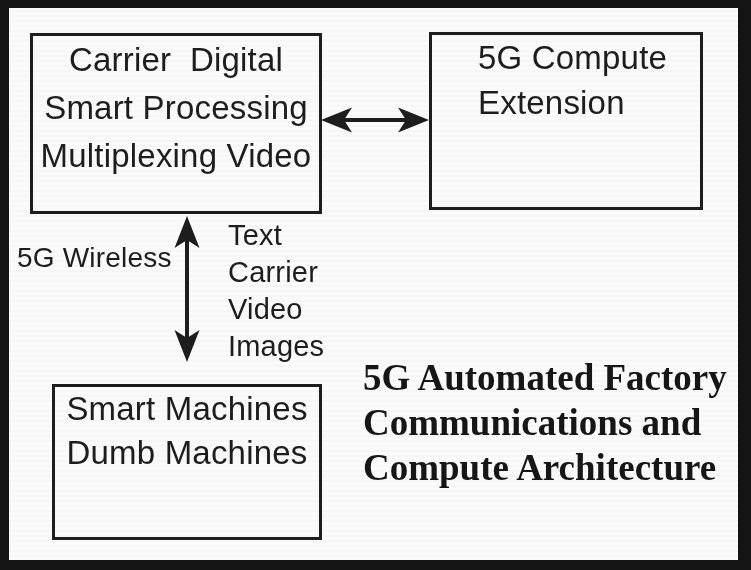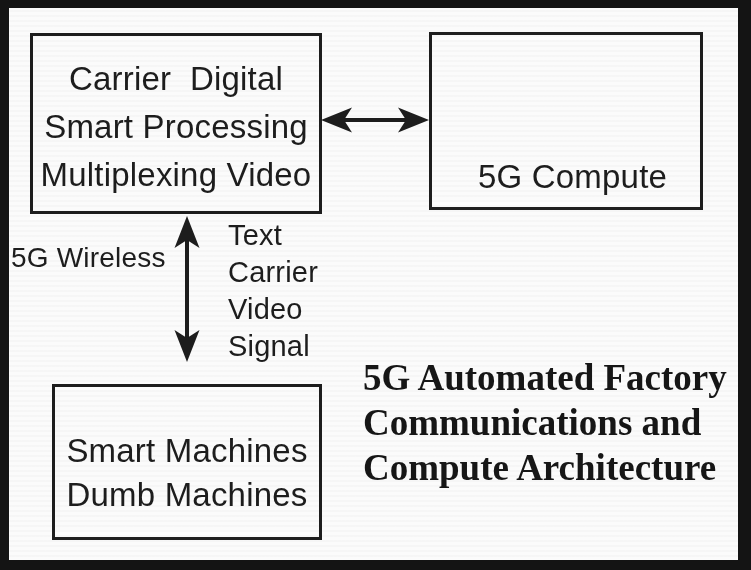--- a/index.html
+++ b/index.html
@@ -24,21 +24,21 @@
     border-width: 8px 13px 10px 9px;
     pointer-events: none;
   }
   .dbox {
     position: absolute;
     box-sizing: border-box;
     border: 3px solid #1d1d1d;
     background: transparent;
     display: flex;
     flex-direction: column;
-    justify-content: flex-end;
+    justify-content: flex-start;
     font-size: 33px;
     line-height: 48px;
     letter-spacing: 0.2px;
     white-space: pre;
   }
   .dbox .bline { white-space: pre; }
   .box-core {
     left: 30px; top: 33px; width: 292px; height: 181px;
     align-items: center;
     padding-bottom: 12px;
@@ -54,21 +54,21 @@
     left: 52px; top: 384px; width: 270px; height: 156px;
     align-items: center;
     padding-bottom: 20px;
     line-height: 44px;
   }
   .arrow-svg { position: absolute; }
   .arrow-h { left: 320px; top: 105px; }
   .arrow-v { left: 171px; top: 215px; }
   .label-wireless {
     position: absolute;
-    left: 11px; top: 240px;
+    left: 17px; top: 240px;
     font-size: 28px;
     line-height: 36px;
     letter-spacing: 0.2px;
   }
   .label-payload {
     position: absolute;
     left: 228px; top: 217px;
     font-size: 29px;
     line-height: 37px;
     letter-spacing: 0.2px;
@@ -92,20 +92,21 @@
   <div class="frame-border"></div>
 
   <div class="dbox box-core">
     <div class="bline">Carrier  Digital</div>
     <div class="bline">Smart Processing</div>
     <div class="bline">Multiplexing Video</div>
   </div>
 
   <div class="dbox box-compute">
     <div class="bline">5G Compute</div>
+    <div class="bline">Extension</div>
   </div>
 
   <div class="dbox box-machines">
     <div class="bline">Smart Machines</div>
     <div class="bline">Dumb Machines</div>
   </div>
 
   <svg class="arrow-svg arrow-h" width="110" height="30" viewBox="0 0 110 30" aria-hidden="true">
     <line x1="22" y1="15" x2="88" y2="15" stroke="#1d1d1d" stroke-width="4"></line>
     <path d="M1,15 L32,2.5 L24,15 L32,27.5 Z" fill="#1d1d1d"></path>
@@ -117,21 +118,21 @@
     <path d="M16,1 L3.5,33 L16,25 L28.5,33 Z" fill="#1d1d1d"></path>
     <path d="M16,147 L3.5,115 L16,123 L28.5,115 Z" fill="#1d1d1d"></path>
   </svg>
 
   <div class="label-wireless">5G Wireless</div>
 
   <div class="label-payload">
     <div>Text</div>
     <div>Carrier</div>
     <div>Video</div>
-    <div>Signal</div>
+    <div>Images</div>
   </div>
 
   <div class="diagram-title">
     <div>5G Automated Factory</div>
     <div>Communications and</div>
     <div>Compute Architecture</div>
   </div>
 
 </div>
 

